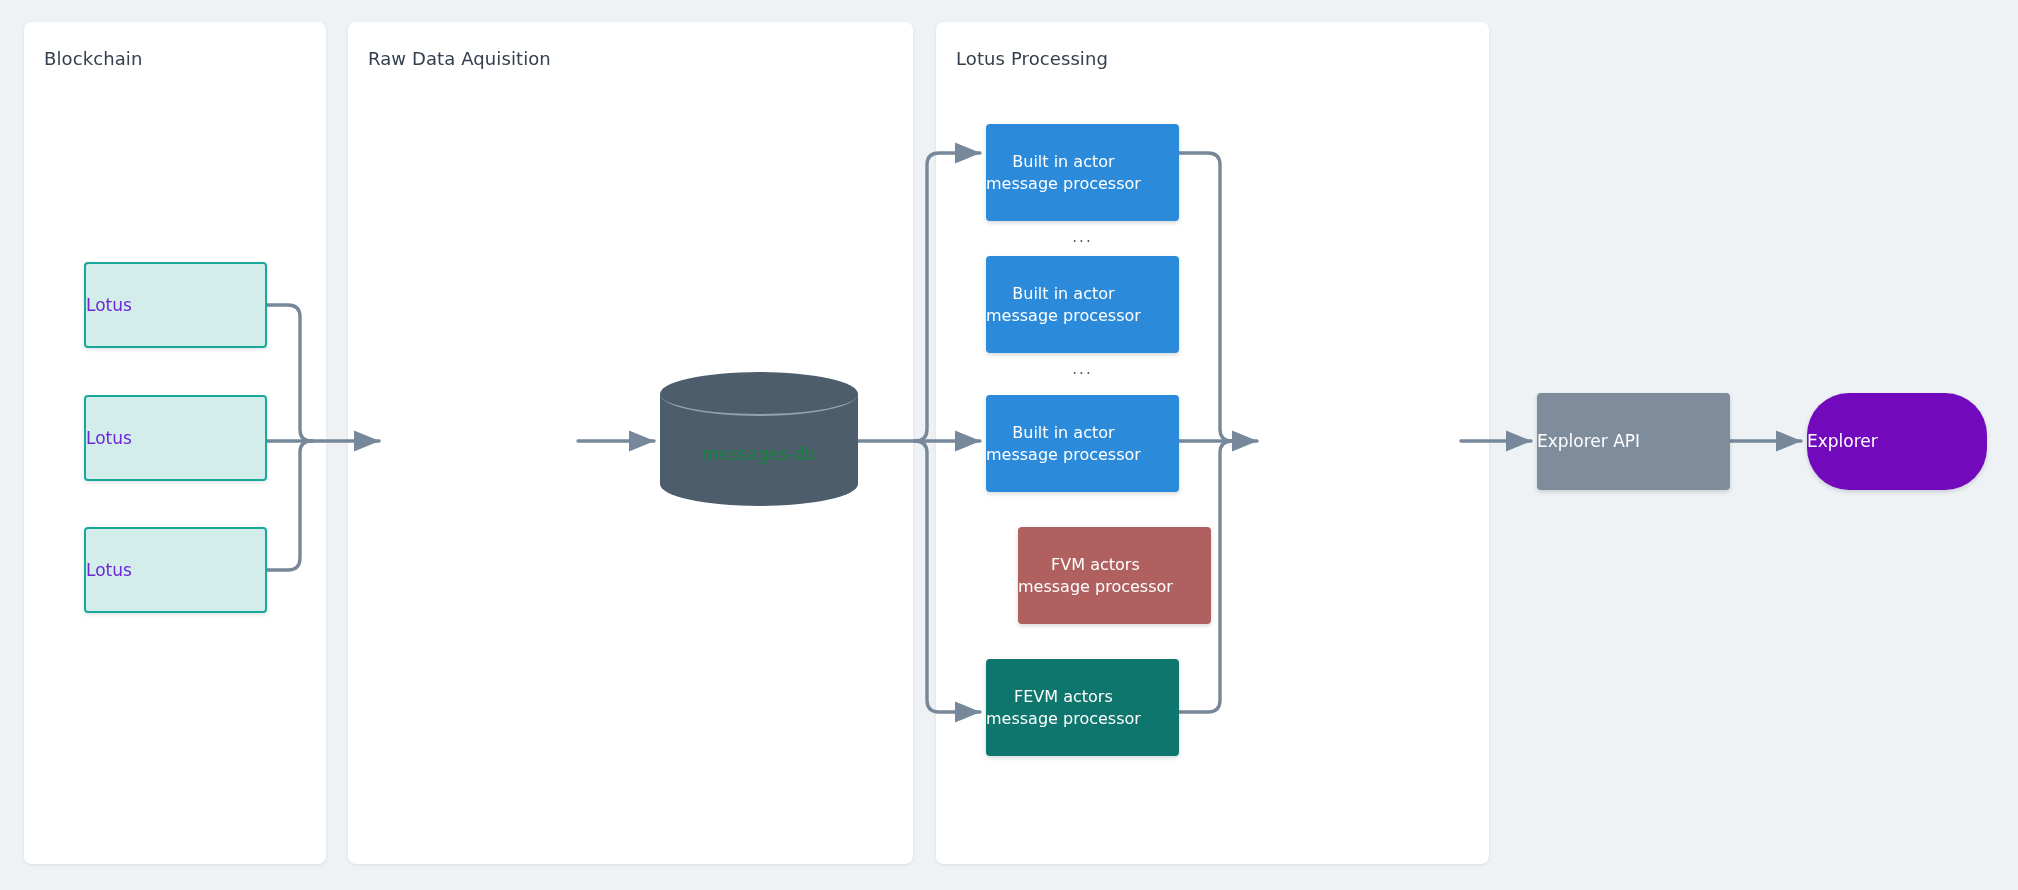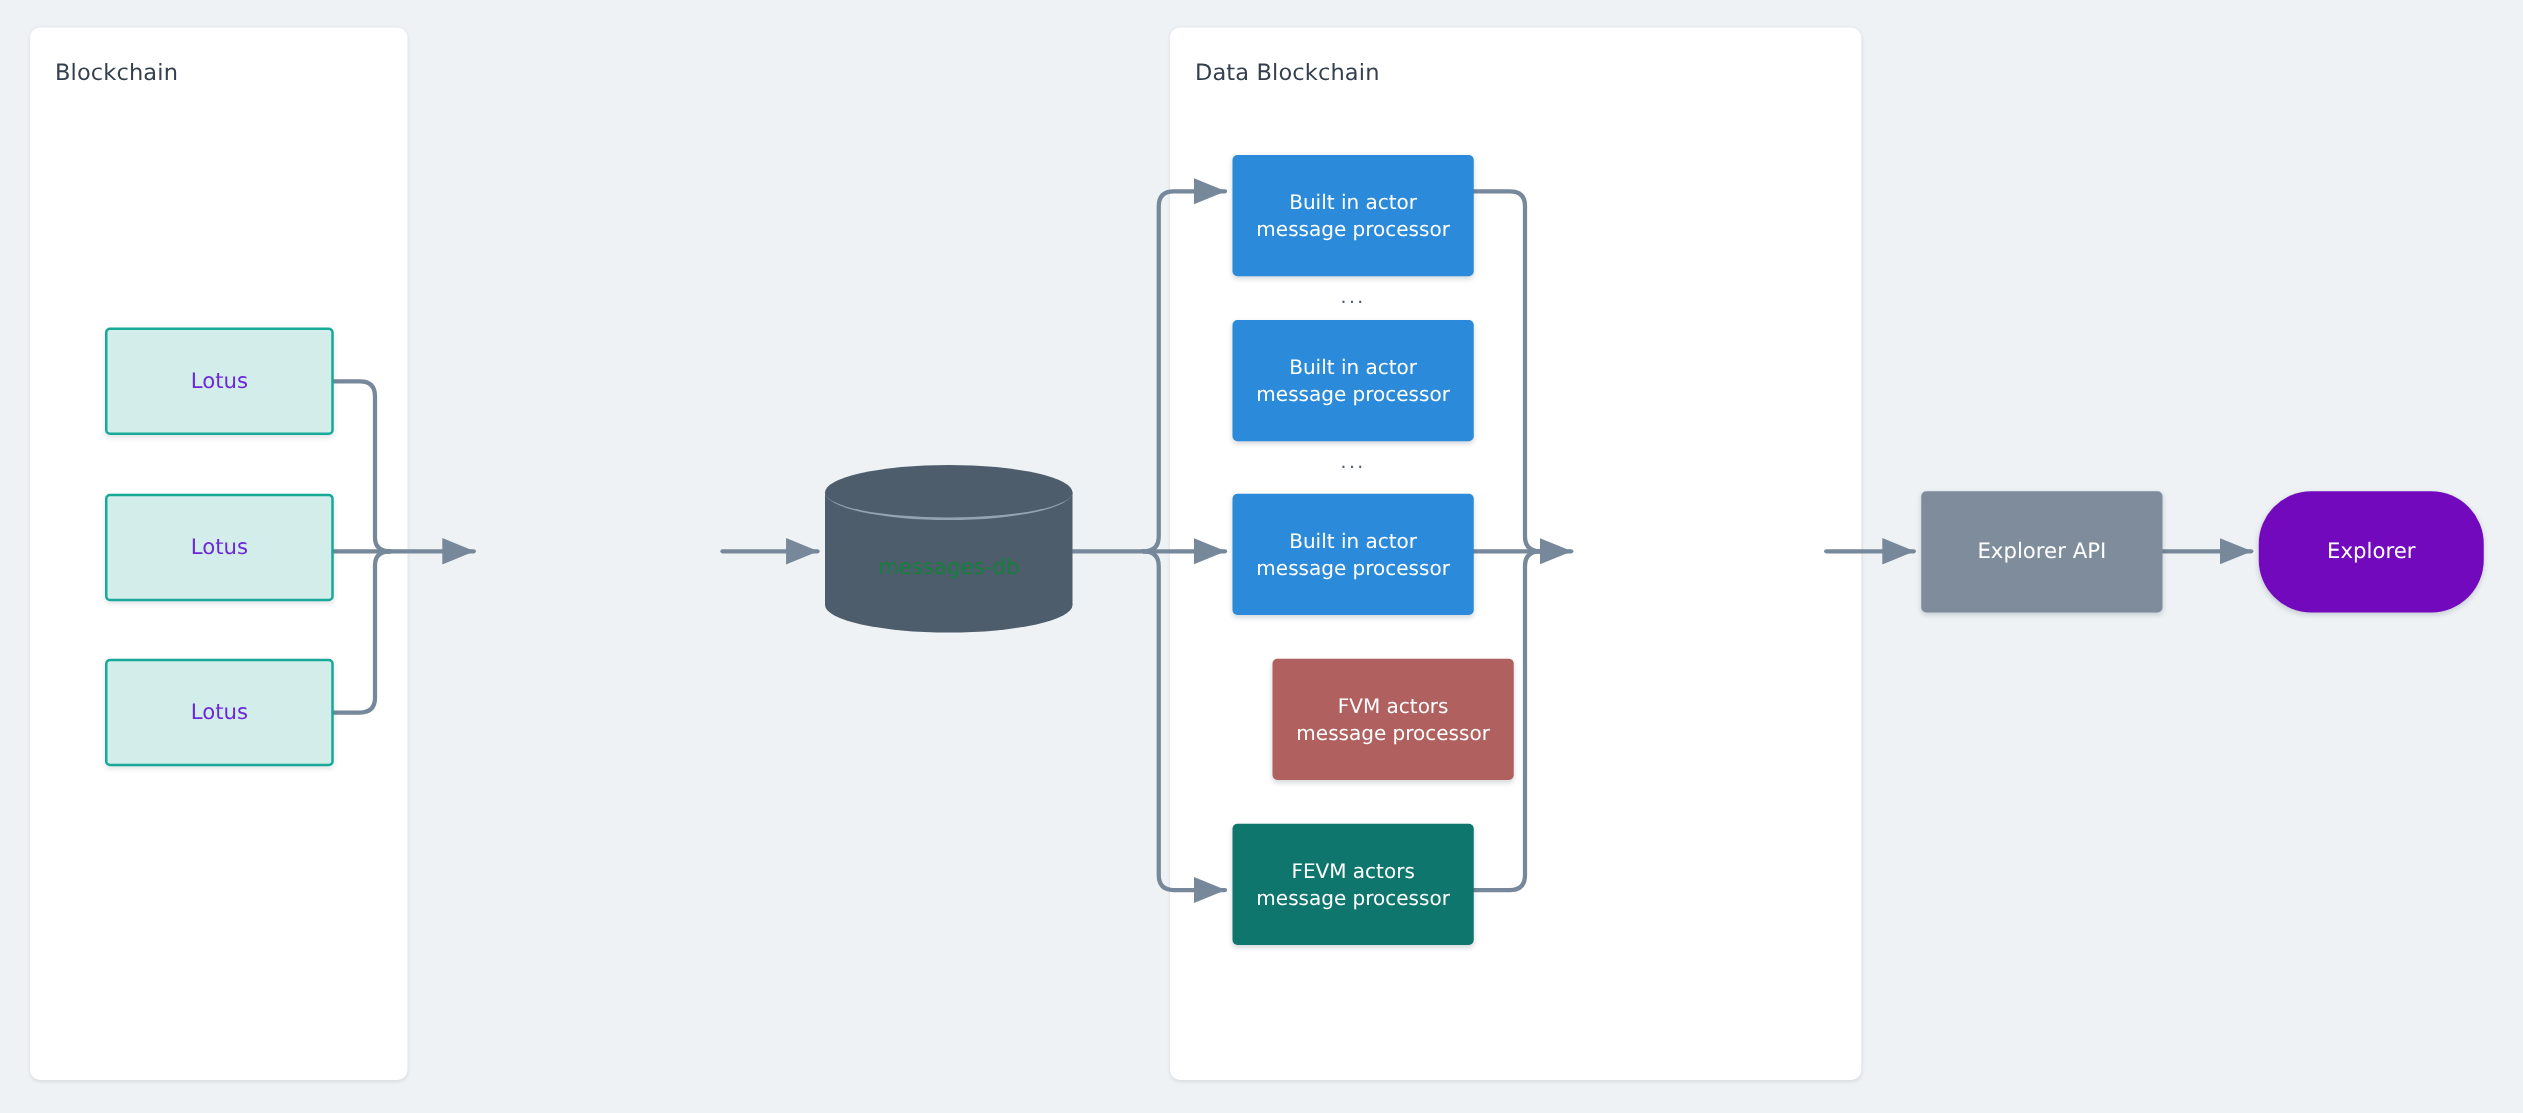--- a/index.html
+++ b/index.html
@@ -19,21 +19,21 @@
   .panel-title{
     position:absolute;top:26px;left:20px;
     font-size:18px;color:#34404e;letter-spacing:.1px;white-space:nowrap;
   }
   #panel-blockchain{left:24px;top:22px;width:302px;height:842px;}
   #panel-raw{left:348px;top:22px;width:565px;height:842px;}
   #panel-proc{left:936px;top:22px;width:553px;height:842px;}
 
   
   .node{
-    position:absolute;display:flex;align-items:center;justify-content:center;
+    position:absolute;display:flex;align-items:center;justify-content:flex-start;
     text-align:center;box-sizing:border-box;line-height:1.35;
     font-size:17px;color:#ffffff;
     box-shadow:0 2px 4px rgba(30,45,60,.18);
   }
   .node span{pointer-events:none;white-space:pre-line;}
 
   .lotus{
     width:183px;height:86px;left:84px;
     background:#d3eeea;border:2px solid #18a999;border-radius:4px;
     color:#6d28d9;font-size:17px;box-shadow:0 2px 4px rgba(30,45,60,.12);
@@ -101,22 +101,25 @@
   #edges{position:absolute;left:0;top:0;width:2018px;height:890px;}
 </style>
 </head>
 <body>
 
 <div id="stage">
 
   <div class="panel" id="panel-blockchain">
     <div class="panel-title">Blockchain</div>
   </div>
+  <div class="panel" id="panel-raw">
+    <div class="panel-title">Raw Data Aquisition</div>
+  </div>
   <div class="panel" id="panel-proc">
-    <div class="panel-title">Data Blockchain</div>
+    <div class="panel-title">Lotus Processing</div>
   </div>
 
   <svg id="edges" viewBox="0 0 2018 890">
     <defs>
       <marker id="ah" markerWidth="9" markerHeight="9" refX="7.4" refY="3.1" orient="auto" markerUnits="strokeWidth">
         <path d="M0,0 L7.6,3.1 L0,6.2 z" fill="#76889a"></path>
       </marker>
     </defs>
     <g fill="none" stroke="#76889a" stroke-width="3.4" stroke-linecap="round" stroke-linejoin="round">
 

